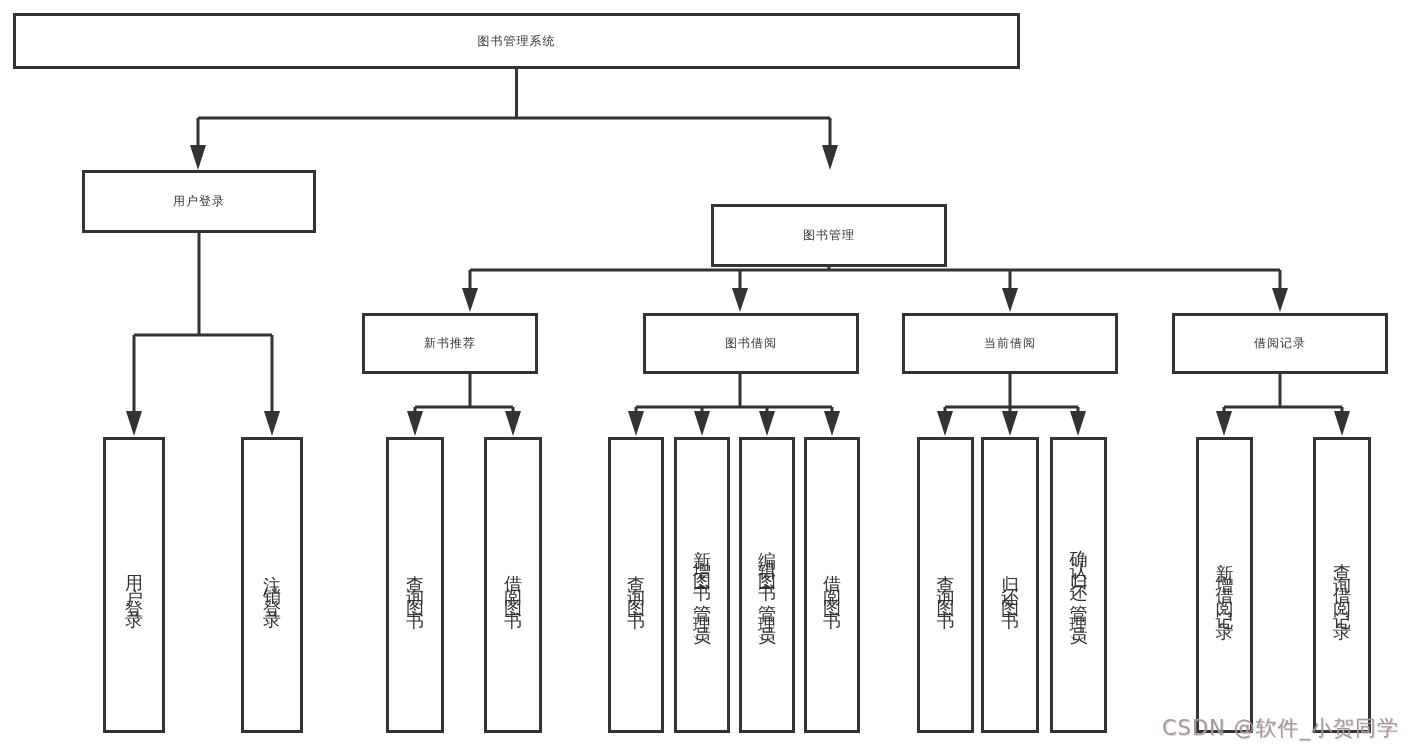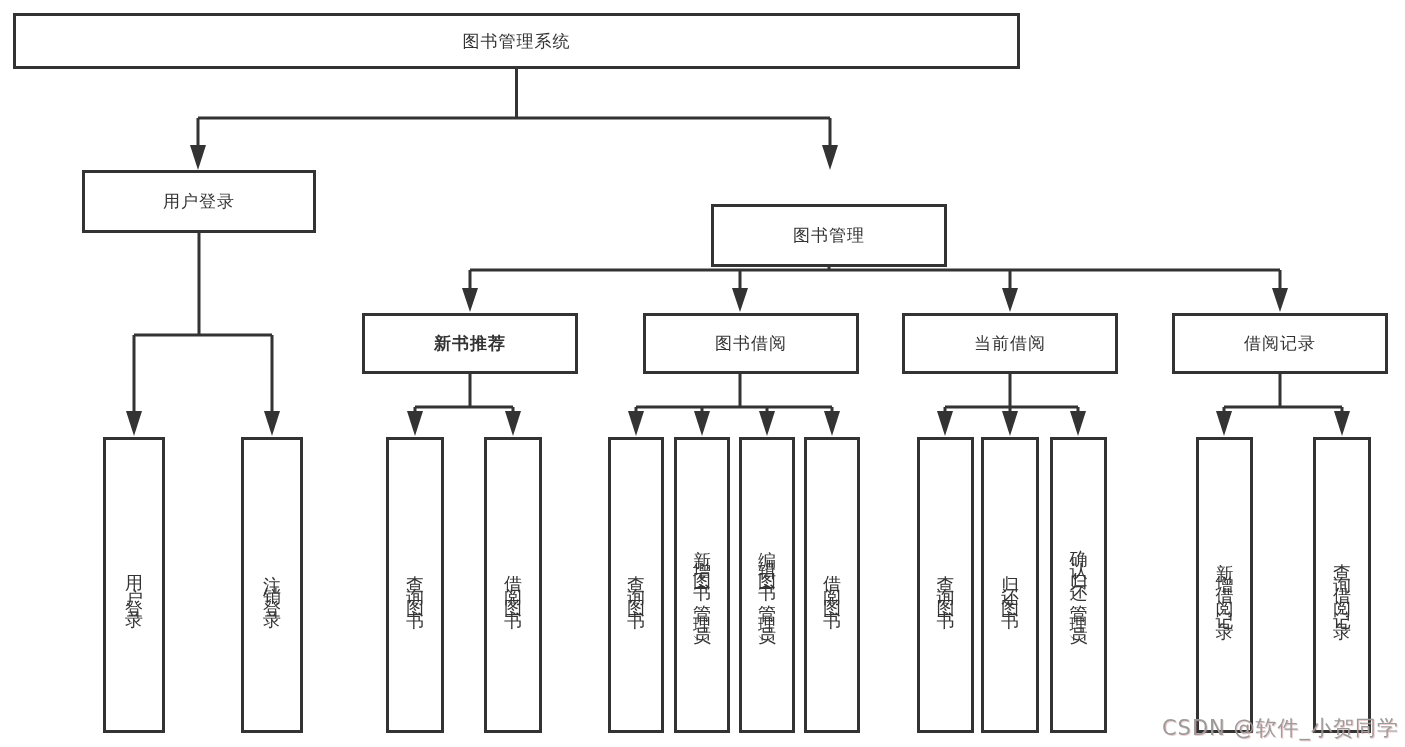--- a/index.html
+++ b/index.html
@@ -11,21 +11,21 @@
     color:#333333;
     overflow:hidden;
   }
   #wires{position:absolute;left:0;top:0;width:1405px;height:747px;}
   .node{
     position:absolute;
     box-sizing:border-box;
     border:3px solid #333333;
     background:#ffffff;
     display:flex;align-items:center;justify-content:center;
-    font-size:17px;
+    font-size:12px;
     letter-spacing:1px;
     z-index:2;
   }
   .leaf{
     position:absolute;
     box-sizing:border-box;
     border:3px solid #333333;
     background:#ffffff;
     display:flex;align-items:center;justify-content:center;
     z-index:2;
@@ -104,21 +104,21 @@
     <span>图书管理系统</span>
   </div>
 
   <div class="node" style="left:82px;top:170px;width:234px;height:63px;">
     <span>用户登录</span>
   </div>
   <div class="node" style="left:711px;top:170px;width:236px;height:63px;margin-top:34px;">
     <span>图书管理</span>
   </div>
 
-  <div class="node" style="left:362px;top:313px;width:216px;height:61px;font-weight:bold;">
+  <div class="node" style="left:362px;top:313px;width:176px;height:61px;">
     <span>新书推荐</span>
   </div>
   <div class="node" style="left:632px;top:313px;width:216px;height:61px;margin-left:11px;">
     <span>图书借阅</span>
   </div>
   <div class="node" style="left:1172px;top:313px;width:216px;height:61px;">
     <span>借阅记录</span>
   </div>
   <div class="node" style="left:902px;top:313px;width:216px;height:61px;">
     <span>当前借阅</span>

